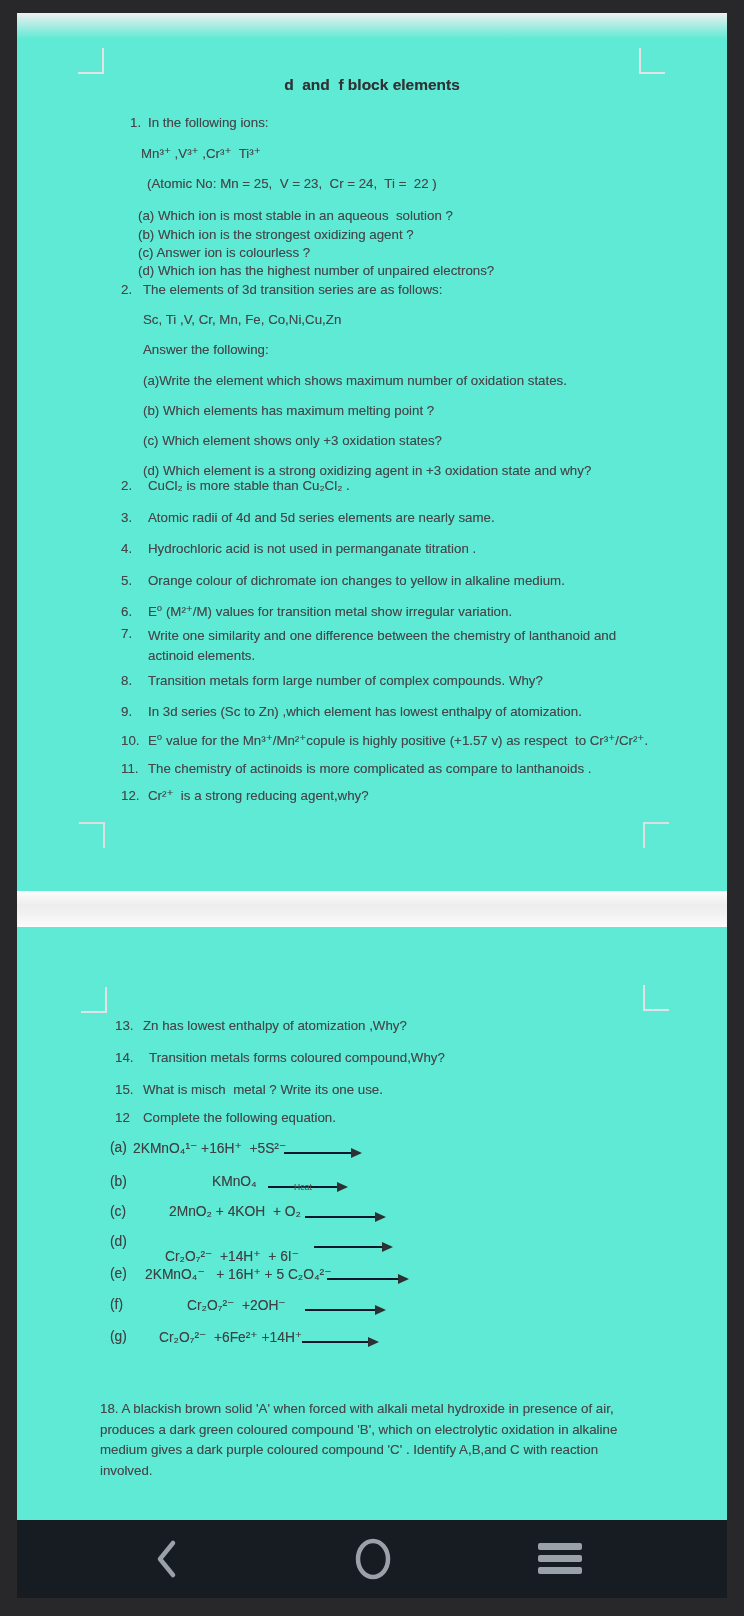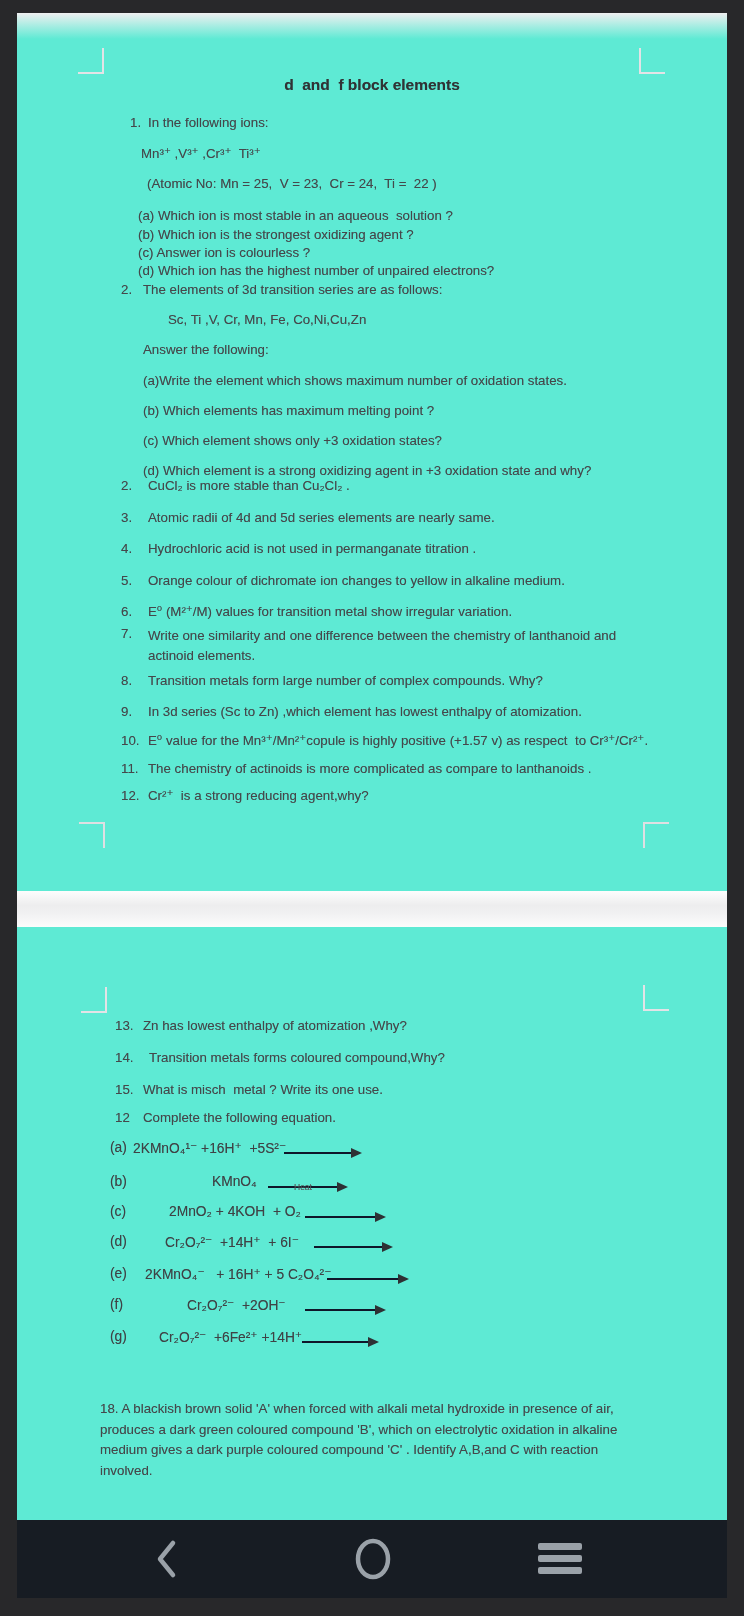--- a/index.html
+++ b/index.html
@@ -90,21 +90,21 @@
   <div class="t" style="left:130px;top:163px;">(Atomic No: Mn = 25,  V = 23,  Cr = 24,  Ti =  22 )</div>
   <div class="t" style="left:121px;top:195px;">(a) Which ion is most stable in an aqueous  solution ?</div>
   <div class="t" style="left:121px;top:214px;">(b) Which ion is the strongest oxidizing agent ?</div>
   <div class="t" style="left:121px;top:232px;">(c) Answer ion is colourless ?</div>
   <div class="t" style="left:121px;top:250px;">(d) Which ion has the highest number of unpaired electrons?</div>
 
   <div class="row qhead" style="left:104px;top:269px;">
     <span class="num">2.</span>
     <span class="txt">The elements of 3d transition series are as follows:</span>
   </div>
-  <div class="t" style="left:126px;top:299px;margin-left:25px;">Sc, Ti ,V, Cr, Mn, Fe, Co,Ni,Cu,Zn</div>
+  <div class="t" style="left:126px;top:299px;">Sc, Ti ,V, Cr, Mn, Fe, Co,Ni,Cu,Zn</div>
   <div class="t" style="left:126px;top:329px;">Answer the following:</div>
   <div class="t" style="left:126px;top:360px;">(a)Write the element which shows maximum number of oxidation states.</div>
   <div class="t" style="left:126px;top:390px;">(b) Which elements has maximum melting point ?</div>
   <div class="t" style="left:126px;top:420px;">(c) Which element shows only +3 oxidation states?</div>
   <div class="t" style="left:126px;top:450px;">(d) Which element is a strong oxidizing agent in +3 oxidation state and why?</div>
 
   <div class="row item" style="top:465px;">
     <span class="num">2.</span>
       <span class="txt">CuCl₂ is more stable than Cu₂Cl₂ .</span>
     </div>
@@ -183,21 +183,21 @@
       <span class="eq-heat" style="left:26px;">Heat</span>
     </span>
   </div>
   <div class="eq" style="top:1191px;">
     <span class="eq-label">(c)</span>
     <span class="eq-formula" style="left:152px;">2MnO₂ + 4KOH  + O₂</span>
     <span class="eq-arrow" style="left:288px;width:79px;"></span>
   </div>
   <div class="eq" style="top:1221px;">
     <span class="eq-label">(d)</span>
-    <span class="eq-formula" style="left:148px;">Cr₂O₇²⁻  +14H⁺  + 6I⁻</span>
+    <span class="eq-formula" style="left:148px;margin-top:14px;">Cr₂O₇²⁻  +14H⁺  + 6I⁻</span>
     <span class="eq-arrow" style="left:297px;width:77px;"></span>
   </div>
   <div class="eq" style="top:1253px;">
     <span class="eq-label">(e)</span>
     <span class="eq-formula" style="left:128px;">2KMnO₄⁻   + 16H⁺ + 5 C₂O₄²⁻</span>
     <span class="eq-arrow" style="left:310px;width:80px;"></span>
   </div>
   <div class="eq" style="top:1284px;">
     <span class="eq-label">(f)</span>
     <span class="eq-formula" style="left:170px;">Cr₂O₇²⁻  +2OH⁻</span>

